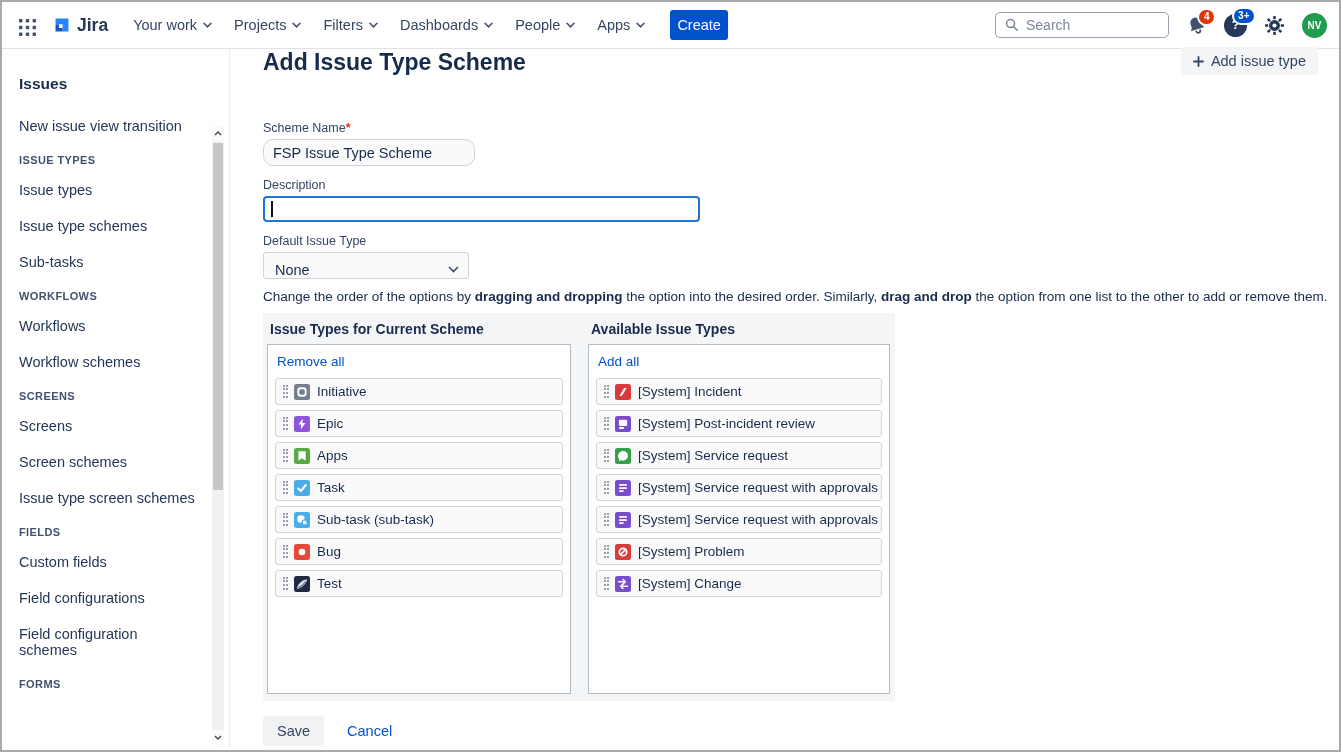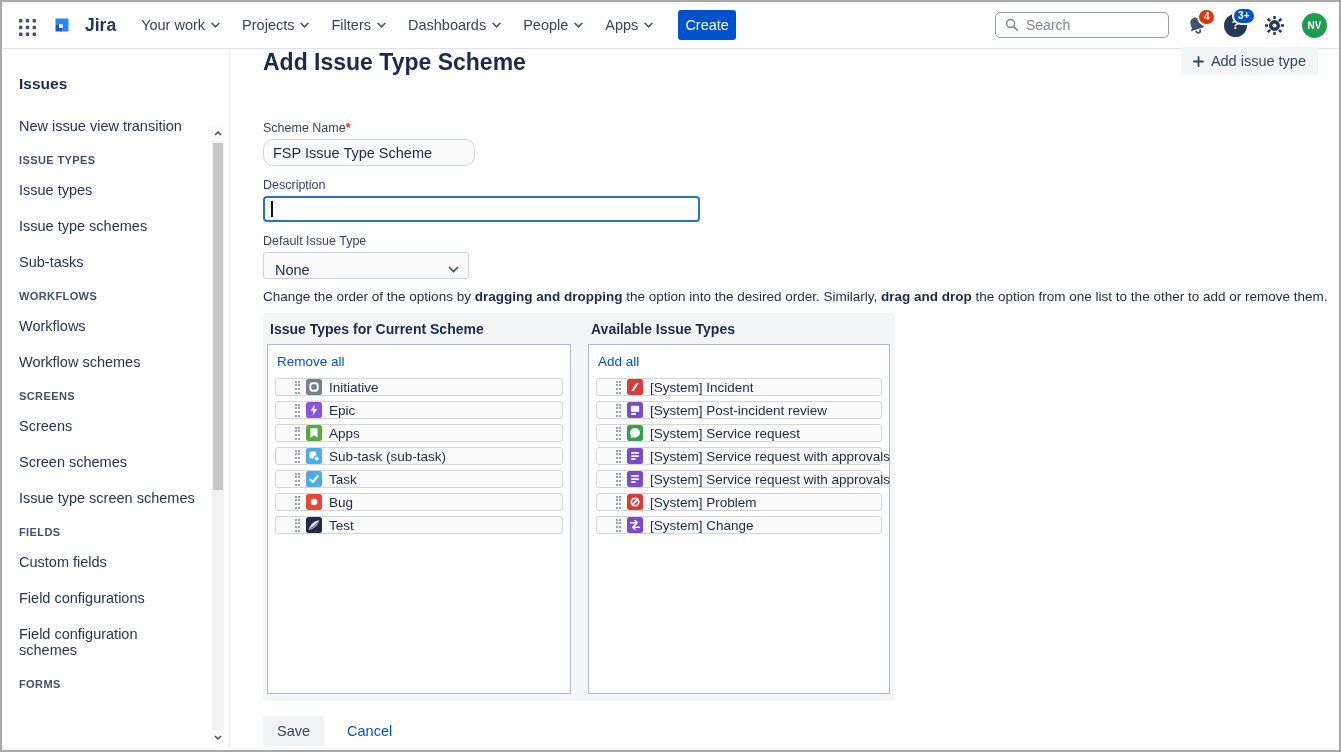--- a/index.html
+++ b/index.html
@@ -8,21 +8,21 @@
     font-family:"Liberation Sans",sans-serif;
     background:#fff;
     border:2px solid #a9a9a9;
     position:relative;
     overflow:hidden;
   }
   
   .topnav{height:47px;display:flex;align-items:center;padding:0 12px 0 10px;border-bottom:1px solid #e0e2e6;background:#fff}
   .nav-left{display:flex;align-items:center}
   .appgrid{padding:4px 8px 0 6px;cursor:pointer}
-  .logo{display:flex;align-items:center;gap:12px;padding:0 14px 0 6px;cursor:pointer}
+  .logo{display:flex;align-items:center;gap:4px;padding:0 14px 0 6px;cursor:pointer}
   .logo-text{font-size:17.5px;font-weight:700;color:#253858}
   .nav-item{display:flex;align-items:center;gap:6px;padding:7px 11px;font-size:14.5px;color:#344563;cursor:pointer;border-radius:3px}
   .create-btn{background:#0052cc;color:#fff;border:none;border-radius:3px;font-size:14.5px;padding:7px 7px;margin-left:14px;cursor:pointer}
   .nav-right{margin-left:auto;display:flex;align-items:center;gap:17px}
   .search-box{display:flex;align-items:center;gap:7px;border:1.5px solid #97a0af;border-radius:5px;height:26px;width:174px;padding:0 9px;background:#fff}
   .search-box input{border:none;outline:none;font-size:14px;color:#344563;width:120px;background:transparent}
   .search-box input::placeholder{color:#7a869a}
   .icon-btn{position:relative;cursor:pointer;display:flex;align-items:center;justify-content:center}
   .badge{position:absolute;top:-7px;right:-9px;color:#fff;border-radius:9px;font-size:10px;font-weight:700;padding:2px 4.5px;border:2px solid #fff;line-height:1}
   .badge.red{background:#de350b}
@@ -55,21 +55,21 @@
   @keyframes blink{50%{opacity:0}}
   .select{margin-top:3px;width:206px;height:27px;background:#fafafa;border:1px solid #cfd4da;border-radius:3px;display:flex;align-items:center;justify-content:space-between;padding:8px 9px 0 11px;font-size:14.5px;color:#172b4d;cursor:pointer}
   .instructions{font-size:13.5px;color:#172b4d;margin-top:9px;line-height:17px;white-space:nowrap}
   
   .panel{margin-top:8px;width:632px;background:#f4f5f7;border-radius:3px;padding:7px 6px 7px 4px;display:flex;gap:17px}
   .col{width:304px;flex:0 0 auto}
   .col:last-child{width:302px}
   .col-title{font-size:14px;font-weight:700;color:#172b4d;margin:1px 0 7px 3px}
   .listbox{background:#fff;border:1px solid #b4bac4;height:350px;padding:6px 7px}
   .list-action{color:#0052cc;font-size:13.5px;margin:3px 0 9px 2px;display:inline-block;cursor:pointer;text-decoration:none}
-  .type-row{display:flex;align-items:center;height:18px;border:1px solid #d5d5d5;border-radius:3px;background:#fafafa;margin-bottom:5px;padding-left:19px;cursor:grab}
+  .type-row{display:flex;align-items:center;height:27px;border:1px solid #d5d5d5;border-radius:3px;background:#fafafa;margin-bottom:5px;padding-left:7px;cursor:grab}
   .drag-handle{width:5px;height:13px;border-left:2px dotted #98a1b0;border-right:2px dotted #98a1b0;margin-right:6px;flex:0 0 auto}
   .type-icon{width:16px;height:16px;border-radius:2.5px;margin-right:7px;flex:0 0 auto;display:flex;align-items:center;justify-content:center}
   .type-label{font-size:13.5px;color:#172b4d;white-space:nowrap}
   
   .footer{margin-top:15px;display:flex;align-items:center;gap:23px}
   .save-btn{background:#f1f2f4;border:none;border-radius:3px;padding:7px 14px;font-size:14.5px;color:#344563;cursor:pointer}
   .cancel-link{color:#0052cc;font-size:14.5px;text-decoration:none;cursor:pointer}
 </style>
 </head>
 <body>
@@ -276,34 +276,34 @@
                   <svg width="16" height="16" viewBox="0 0 16 16">
                     <path d="M4.4 3.3 H11.6 V12.7 L8 10.2 L4.4 12.7 Z" fill="#fff"></path>
                   </svg>
                 </span>
                 <span class="type-label">Apps</span>
               </div>
               <div class="type-row">
                 <span class="drag-handle"></span>
                 <span class="type-icon" style="background: rgb(75, 173, 232); color: rgb(75, 173, 232);">
                   <svg width="16" height="16" viewBox="0 0 16 16">
+                    <path d="M4.2 8.6 L6.9 11.1 L11.8 5" fill="none" stroke="#fff" stroke-width="2.1" stroke-linecap="round" stroke-linejoin="round"></path>
+                  </svg>
+                </span>
+                <span class="type-label">Task</span>
+              </div>
+              <div class="type-row">
+                <span class="drag-handle"></span>
+                <span class="type-icon" style="background: rgb(75, 173, 232); color: rgb(75, 173, 232);">
+                  <svg width="16" height="16" viewBox="0 0 16 16">
                     <rect x="3.4" y="3.4" width="7" height="7" rx="1.6" fill="#fff"></rect>
                     <rect x="8.2" y="8.2" width="4.8" height="4.8" rx="1.2" fill="#fff" stroke="currentColor" stroke-width="1.3"></rect>
                   </svg>
                 </span>
                 <span class="type-label">Sub-task (sub-task)</span>
-              </div>
-              <div class="type-row">
-                <span class="drag-handle"></span>
-                <span class="type-icon" style="background: rgb(75, 173, 232); color: rgb(75, 173, 232);">
-                  <svg width="16" height="16" viewBox="0 0 16 16">
-                    <path d="M4.2 8.6 L6.9 11.1 L11.8 5" fill="none" stroke="#fff" stroke-width="2.1" stroke-linecap="round" stroke-linejoin="round"></path>
-                  </svg>
-                </span>
-                <span class="type-label">Task</span>
               </div>
               <div class="type-row">
                 <span class="drag-handle"></span>
                 <span class="type-icon" style="background: rgb(229, 73, 58); color: rgb(229, 73, 58);">
                   <svg width="16" height="16" viewBox="0 0 16 16">
                     <circle cx="8" cy="8" r="3.3" fill="#fff"></circle>
                   </svg>
                 </span>
                 <span class="type-label">Bug</span>
               </div>

